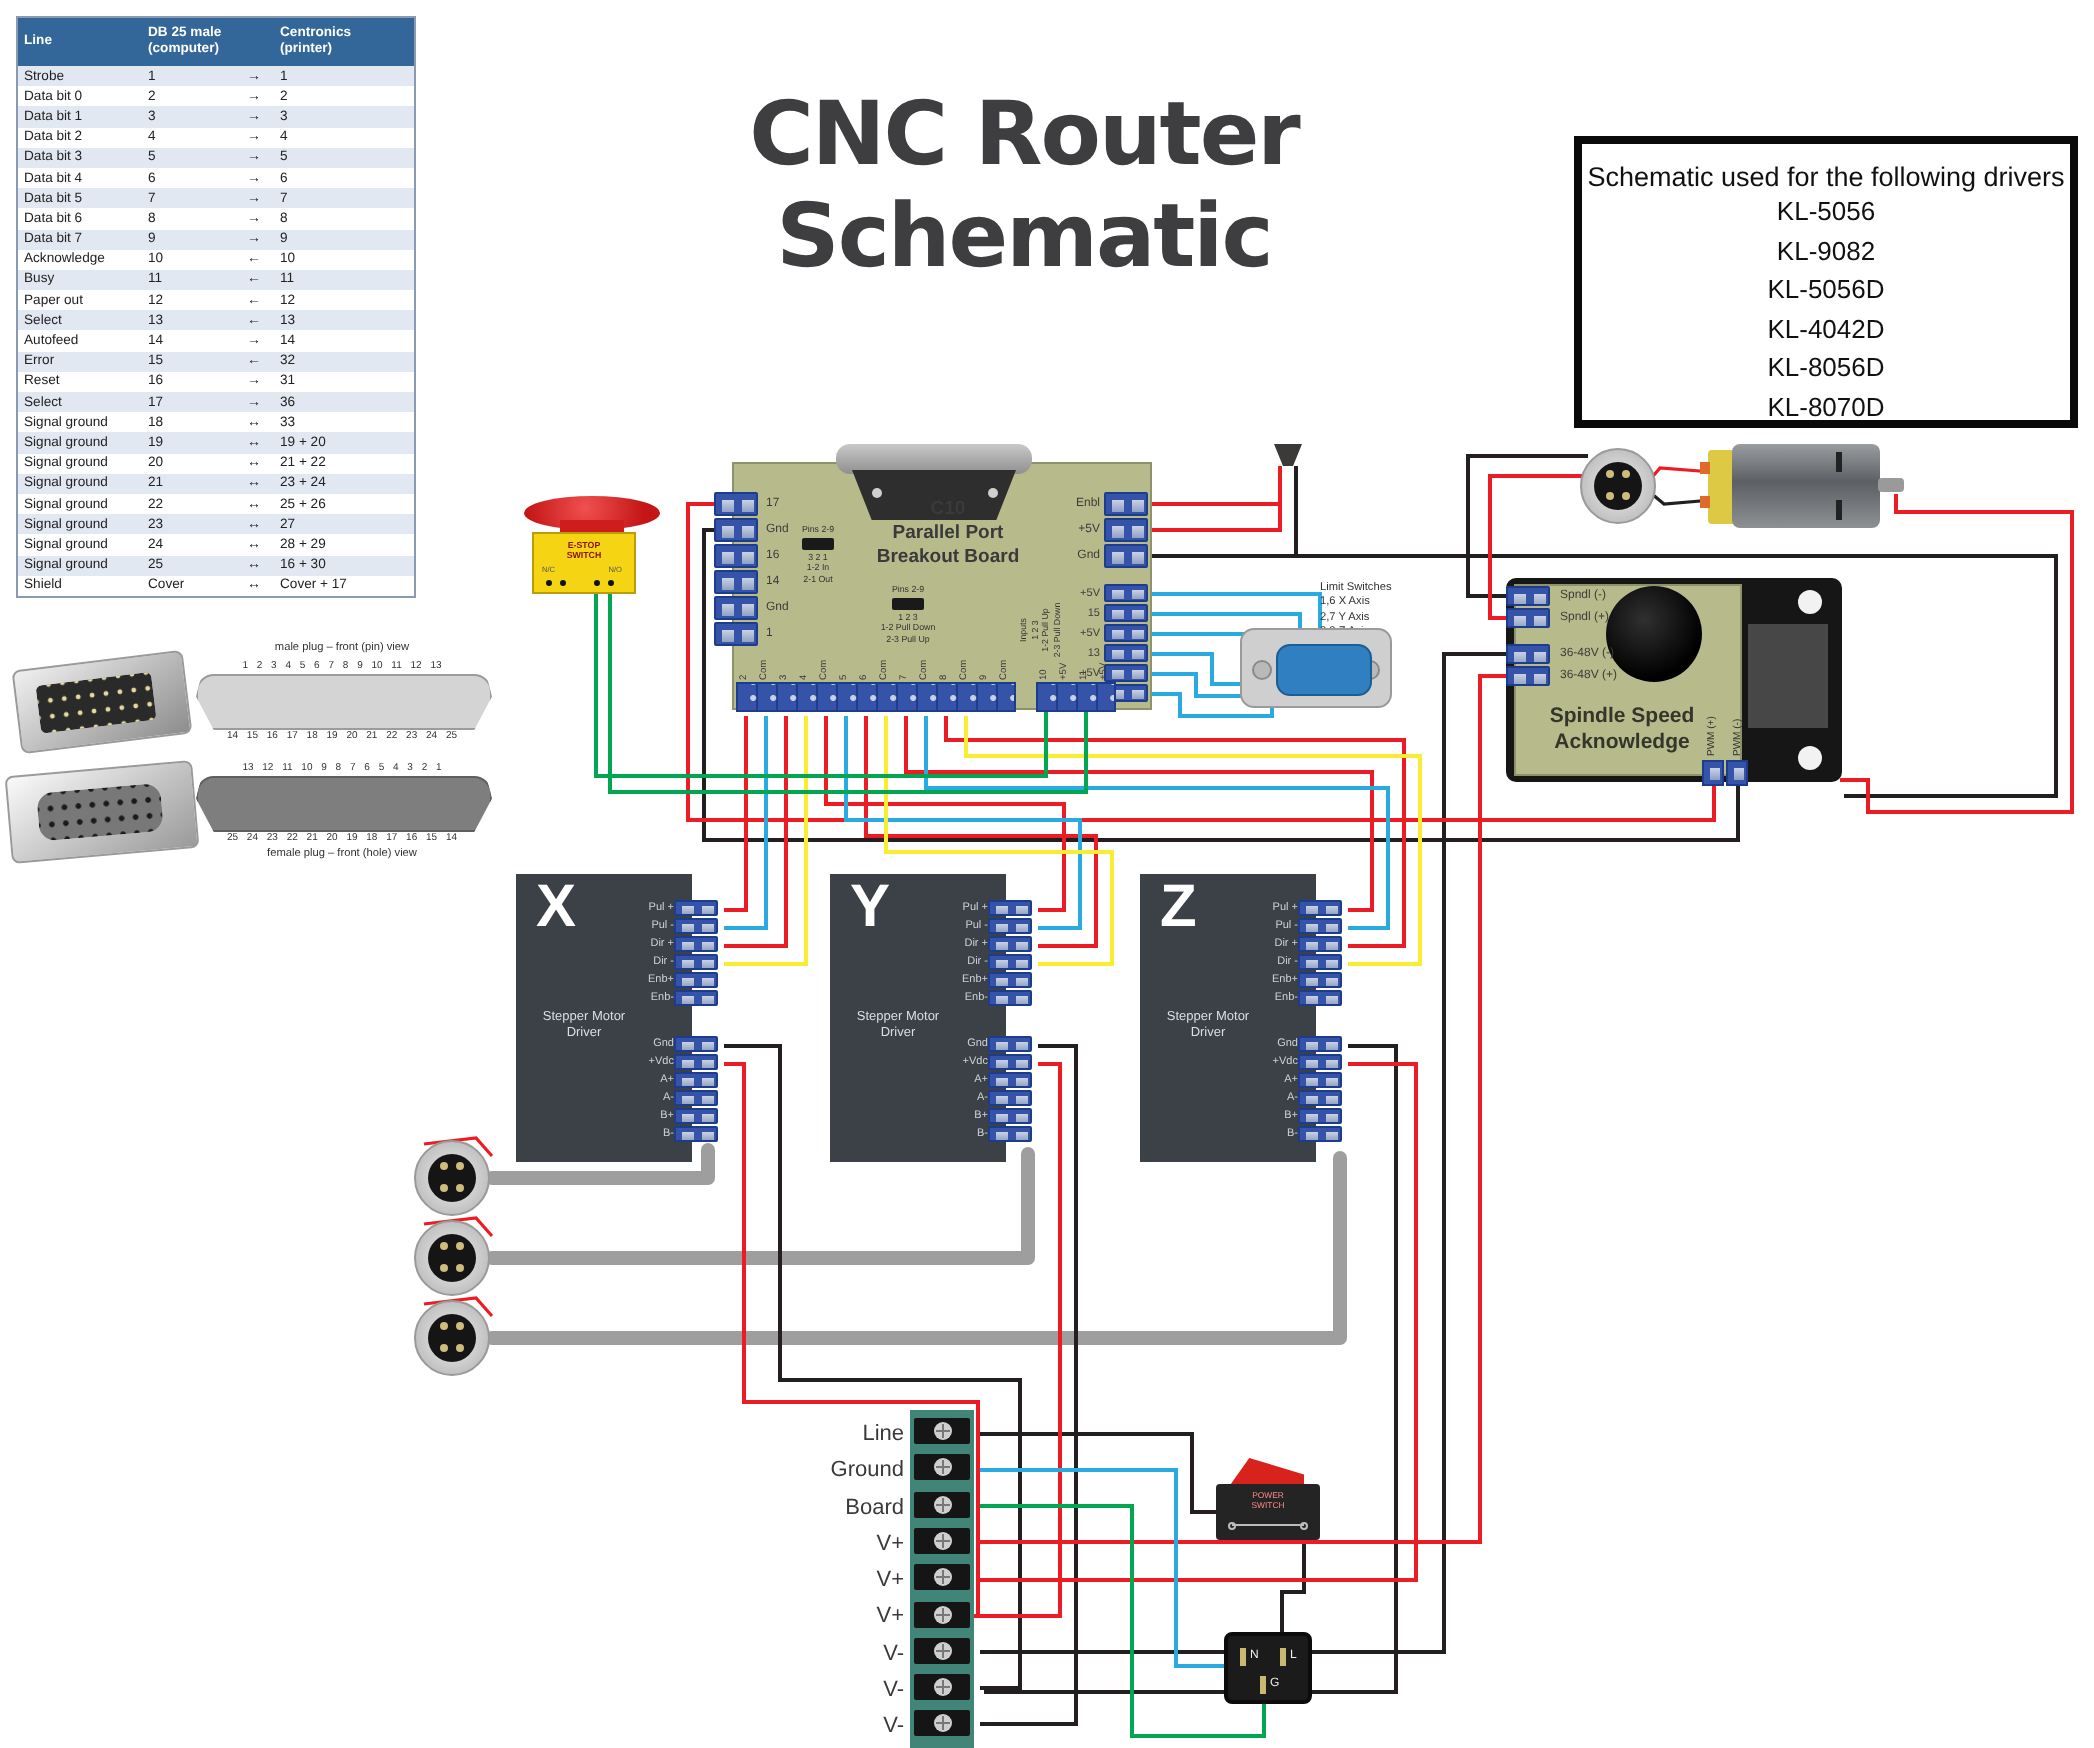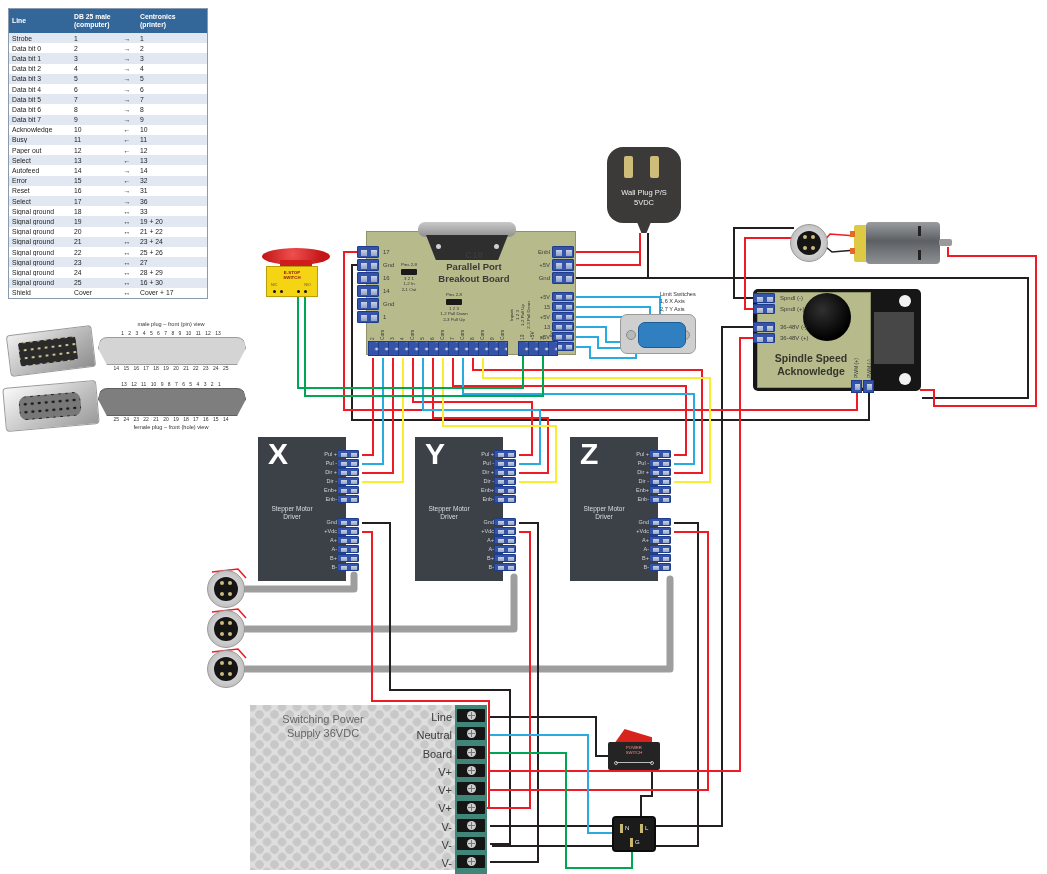--- a/index.html
+++ b/index.html
@@ -404,28 +404,32 @@
 
   <div class="abs comp plugcap" style="left:96px;top:321px;">male plug – front (pin) view</div>
   <div class="abs comp numrow" style="left:96px;top:330px;">1 2 3 4 5 6 7 8 9 10 11 12 13</div>
   <div class="abs comp dshape dmale" style="left:98px;top:337px;"></div>
   <div class="abs comp numrow" style="left:96px;top:365px;">14 15 16 17 18 19 20 21 22 23 24 25</div>
   <div class="abs comp numrow" style="left:96px;top:381px;">13 12 11 10 9 8 7 6 5 4 3 2 1</div>
   <div class="abs comp dshape dfem" style="left:98px;top:388px;"></div>
   <div class="abs comp numrow" style="left:96px;top:416px;">25 24 23 22 21 20 19 18 17 16 15 14</div>
   <div class="abs comp plugcap" style="left:96px;top:424px;">female plug – front (hole) view</div>
 
-
-
-  <div class="abs comp wplug">
-    <div class="prong" style="left:17px;"></div>
-    <div class="prong" style="left:43px;"></div>
-    <div class="lbl pre">Wall Plug P/S
-5VDC</div>
-  </div>
+  <div class="abs comp title">CNC Router Schematic</div>
+
+  <div class="abs comp dbox">
+    <div class="t">Schematic used for the following drivers</div>
+    <div class="it">KL-5056</div>
+    <div class="it">KL-9082</div>
+    <div class="it">KL-5056D</div>
+    <div class="it">KL-4042D</div>
+    <div class="it">KL-8056D</div>
+    <div class="it">KL-8070D</div>
+  </div>
+
   <div class="abs comp wstem"></div>
 
   <div class="abs comp c10"></div>
   <div class="abs comp dbshell"></div>
   <div class="abs comp dbhouse"></div>
   <div class="abs comp dbscrew" style="left:436px;top:244px;"></div>
   <div class="abs comp dbscrew" style="left:494px;top:244px;"></div>
   <div class="abs comp c10name pre">C10
 Parallel Port
 Breakout Board</div>
@@ -735,27 +739,23 @@
     <div class="el pre">E-STOP
 SWITCH</div>
     <div class="nc">N/C</div>
     <div class="no">N/O</div>
     <div class="edot" style="left:6px;"></div>
       <div class="edot" style="left:13px;"></div>
     <div class="edot" style="left:30px;"></div>
       <div class="edot" style="left:37px;"></div>
   </div>
 
-  <div class="abs comp psu">
-    <div class="lbl pre">Switching Power
-Supply 36VDC</div>
-  </div>
   <div class="abs comp psulabels">
     <div>Line</div>
-      <div>Neutral</div>
+      <div>Ground</div>
       <div>Board</div>
       <div>V+</div>
       <div>V+</div>
       <div>V+</div>
       <div>V-</div>
       <div>V-</div>
       <div>V-</div>
   </div>
   <div class="abs comp gstrip">
     <div class="pblk" style="top:4px;"></div>

